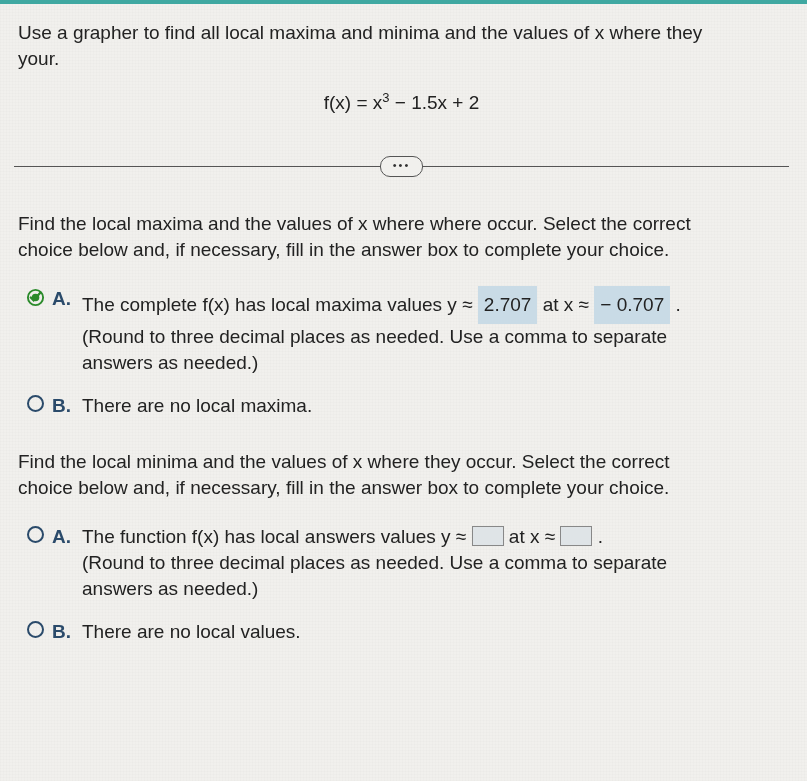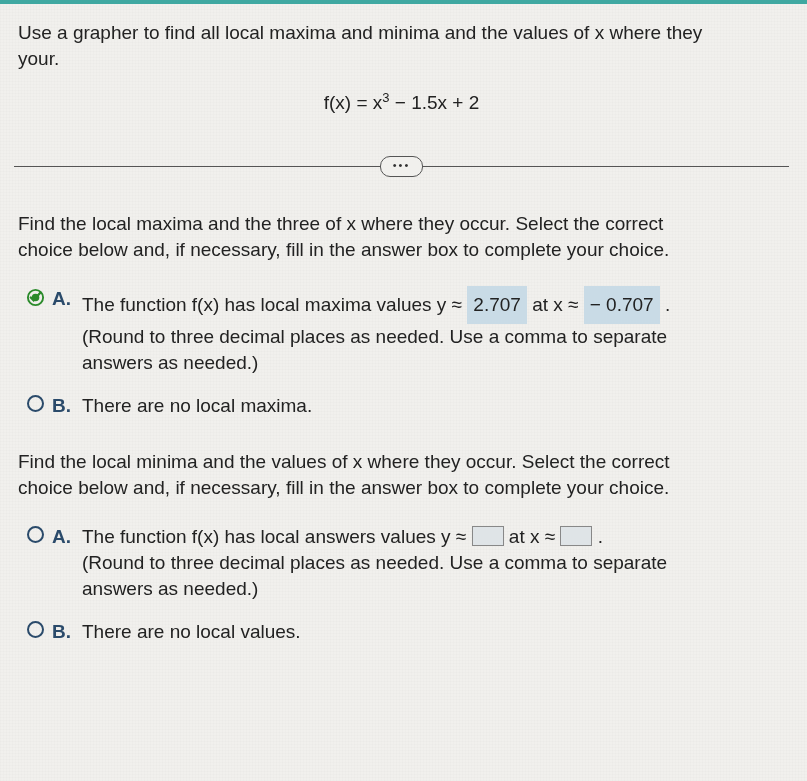--- a/index.html
+++ b/index.html
@@ -67,39 +67,39 @@
   <span>f(x) = x</span><sup>3</sup><span> − 1.5x + 2</span>
 </div>
 
 <div class="divider-row">
   <div class="divider-line"></div>
   <div class="divider-pill">•••</div>
   <div class="divider-line"></div>
 </div>
 
 <div class="section-prompt">
-  <span>Find the local maxima and the three of x where they occur. Select the correct</span><br>
+  <span>Find the local maxima and the values of x where where occur. Select the correct</span><br>
   <span>choice below and, if necessary, fill in the answer box to complete your choice.</span>
 </div>
 
 <div class="choices">
 
   <div class="choice">
     <div class="radio-col">
       <span class="radio-checked">
         <svg viewBox="0 0 20 20">
           <circle cx="10" cy="10" r="8" fill="none" stroke="#2a8a2a" stroke-width="2"></circle>
           <circle cx="10" cy="10" r="4" fill="#2a8a2a"></circle>
           <path d="M5 10 l3 3 l7 -8" fill="none" stroke="#2a8a2a" stroke-width="2.4" stroke-linecap="round"></path>
         </svg>
       </span>
     </div>
     <div class="letter-col">A.</div>
     <div class="choice-body">
-      <span>The function f(x) has local maxima values y ≈ </span><span class="filled-box">2.707</span><span> at x ≈ </span><span class="filled-box">− 0.707</span><span> .</span><br>
+      <span>The complete f(x) has local maxima values y ≈ </span><span class="filled-box">2.707</span><span> at x ≈ </span><span class="filled-box">− 0.707</span><span> .</span><br>
       <span>(Round to three decimal places as needed. Use a comma to separate</span><br>
       <span>answers as needed.)</span>
     </div>
   </div>
 
   <div class="choice">
     <div class="radio-col">
       <span class="radio-open"></span>
     </div>
     <div class="letter-col">B.</div>

